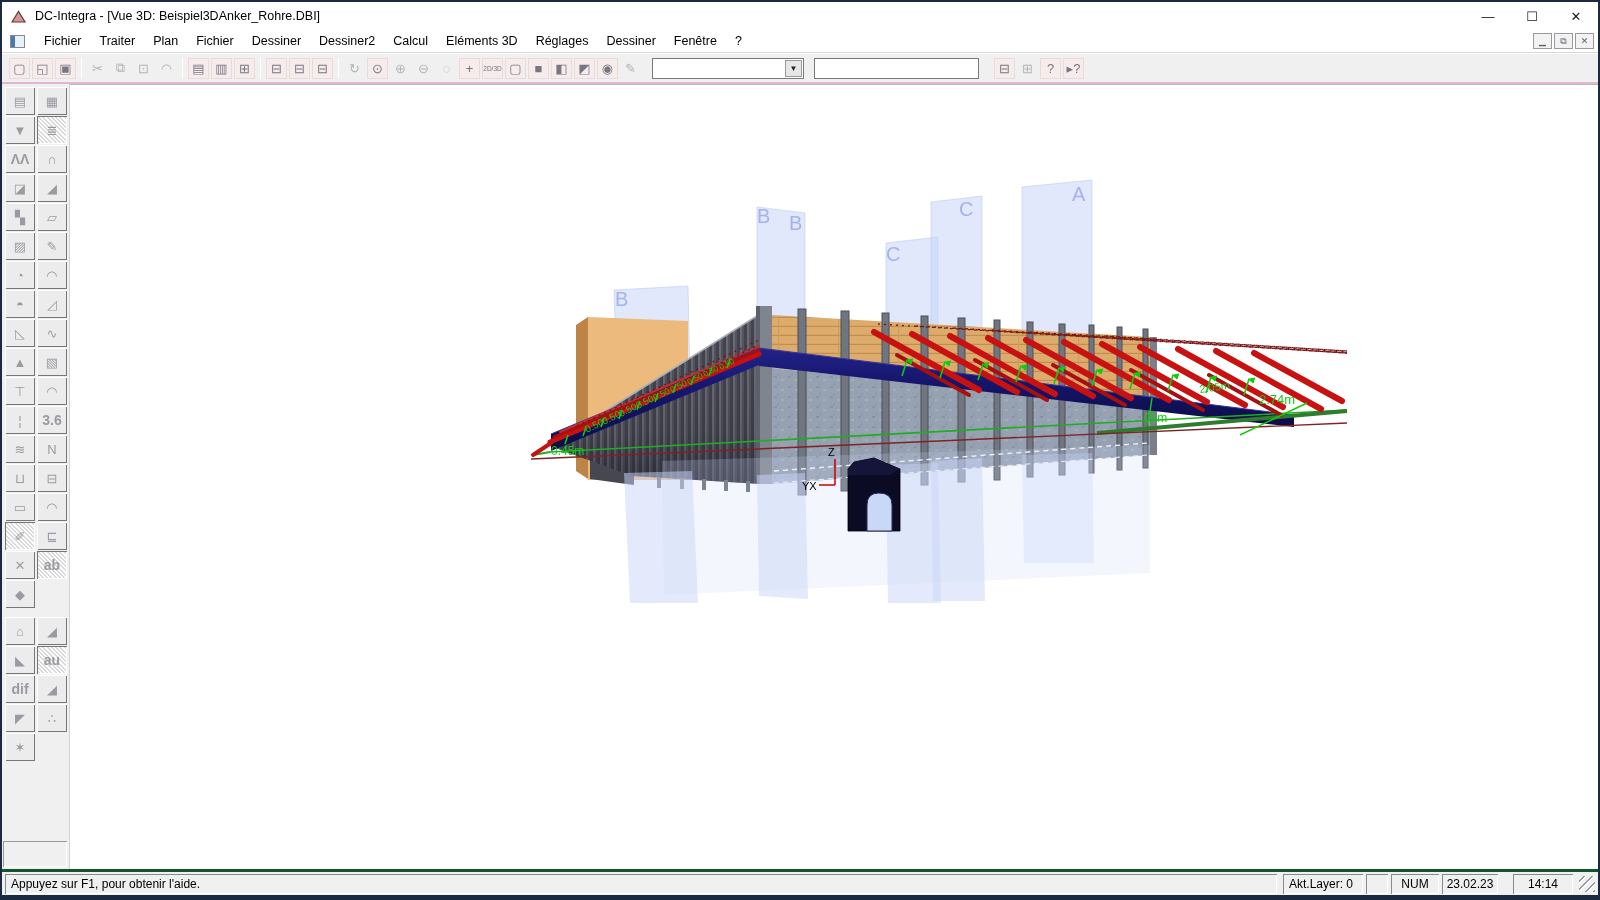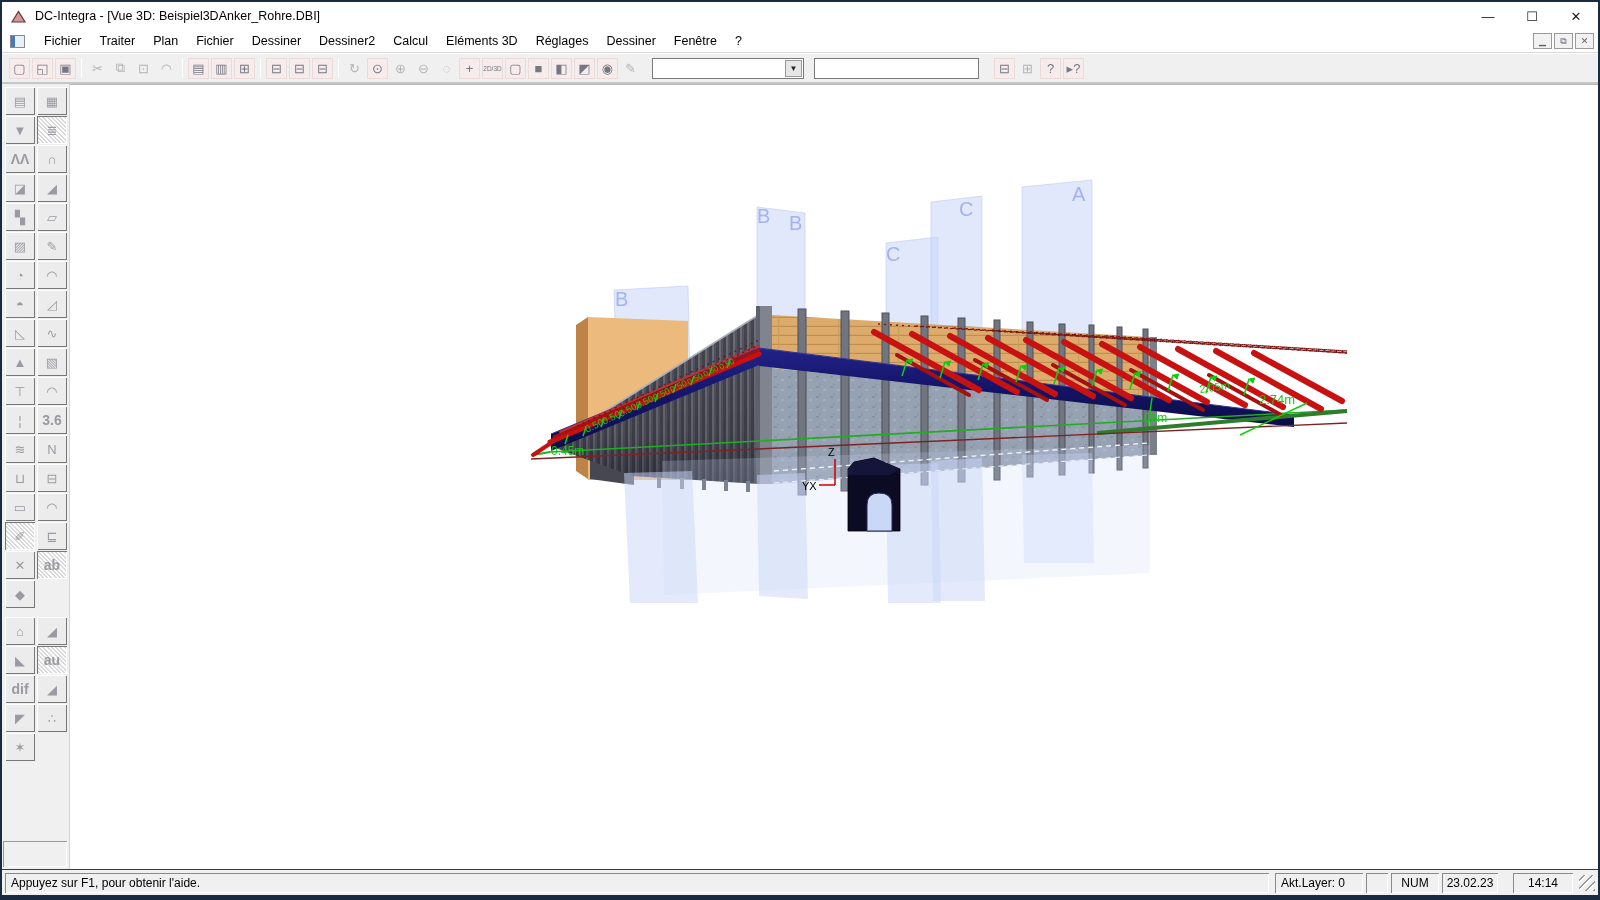--- a/index.html
+++ b/index.html
@@ -61,21 +61,21 @@
   .sb-bottom { margin-top:auto; margin-bottom:2px; width:64px; height:26px; margin-left:1px;
                background:#f0f0f0; box-shadow:inset 1px 1px 0 #9a9a9a, inset -1px -1px 0 #ffffff; }
 
   
   .canvas { position:absolute; left:68px; top:82px; right:0; bottom:26px; background:#ffffff;
             border-top:1px solid #b8b8b8; }
   .canvas svg { display:block; }
 
   
   .statusbar { position:absolute; left:0; bottom:0; width:100%; height:26px; background:#f0f0f0;
-               border-top:1px solid #14532d; display:flex; align-items:center; padding:2px 3px; }
+               border-top:3px solid #14532d; display:flex; align-items:center; padding:2px 3px; }
   .spanel { height:20px; background:#f0f0f0; box-shadow:inset 1px 1px 0 #8a8a8a, inset -1px -1px 0 #ffffff;
             font-size:12px; color:#000; display:flex; align-items:center; padding:0 6px; }
   .smsg { flex:1; margin-right:6px; max-width:1338px; }
   .sgrip { width:16px; height:16px; margin-left:6px;
            background:repeating-linear-gradient(135deg, transparent 0 3px, #9a9a9a 3px 4.5px, #fff 4.5px 6px); }
 </style>
 </head>
 <body>
 
 <div class="win">
@@ -427,21 +427,21 @@
         <line x1="833" y1="456" x2="833" y2="482" stroke="#cc0000" stroke-width="1.5"></line>
         <line x1="817" y1="482" x2="833" y2="482" stroke="#cc0000" stroke-width="1.5"></line>
         <text x="826" y="453" font-family="Liberation Sans, sans-serif" font-size="11" fill="#000">Z</text>
         <text x="800" y="487" font-family="Liberation Sans, sans-serif" font-size="11" fill="#000">YX</text>
       </g>
     </svg>
   </div>
 
   <div class="statusbar">
     <span class="spanel smsg">Appuyez sur F1, pour obtenir l'aide.</span>
-    <span class="spanel" style="width:88px">Akt.Layer: 0</span>
+    <span class="spanel" style="width:80px">Akt.Layer: 0</span>
     <span class="spanel" style="width:22px;margin-left:3px"></span>
     <span class="spanel" style="width:48px;margin-left:3px;justify-content:center">NUM</span>
     <span class="spanel" style="width:56px;margin-left:3px;justify-content:center">23.02.23</span>
     <span class="spanel" style="width:60px;margin-left:15px;justify-content:center">14:14</span>
     <span class="sgrip"></span>
   </div>
 
 </div>
 
 </body></html>

